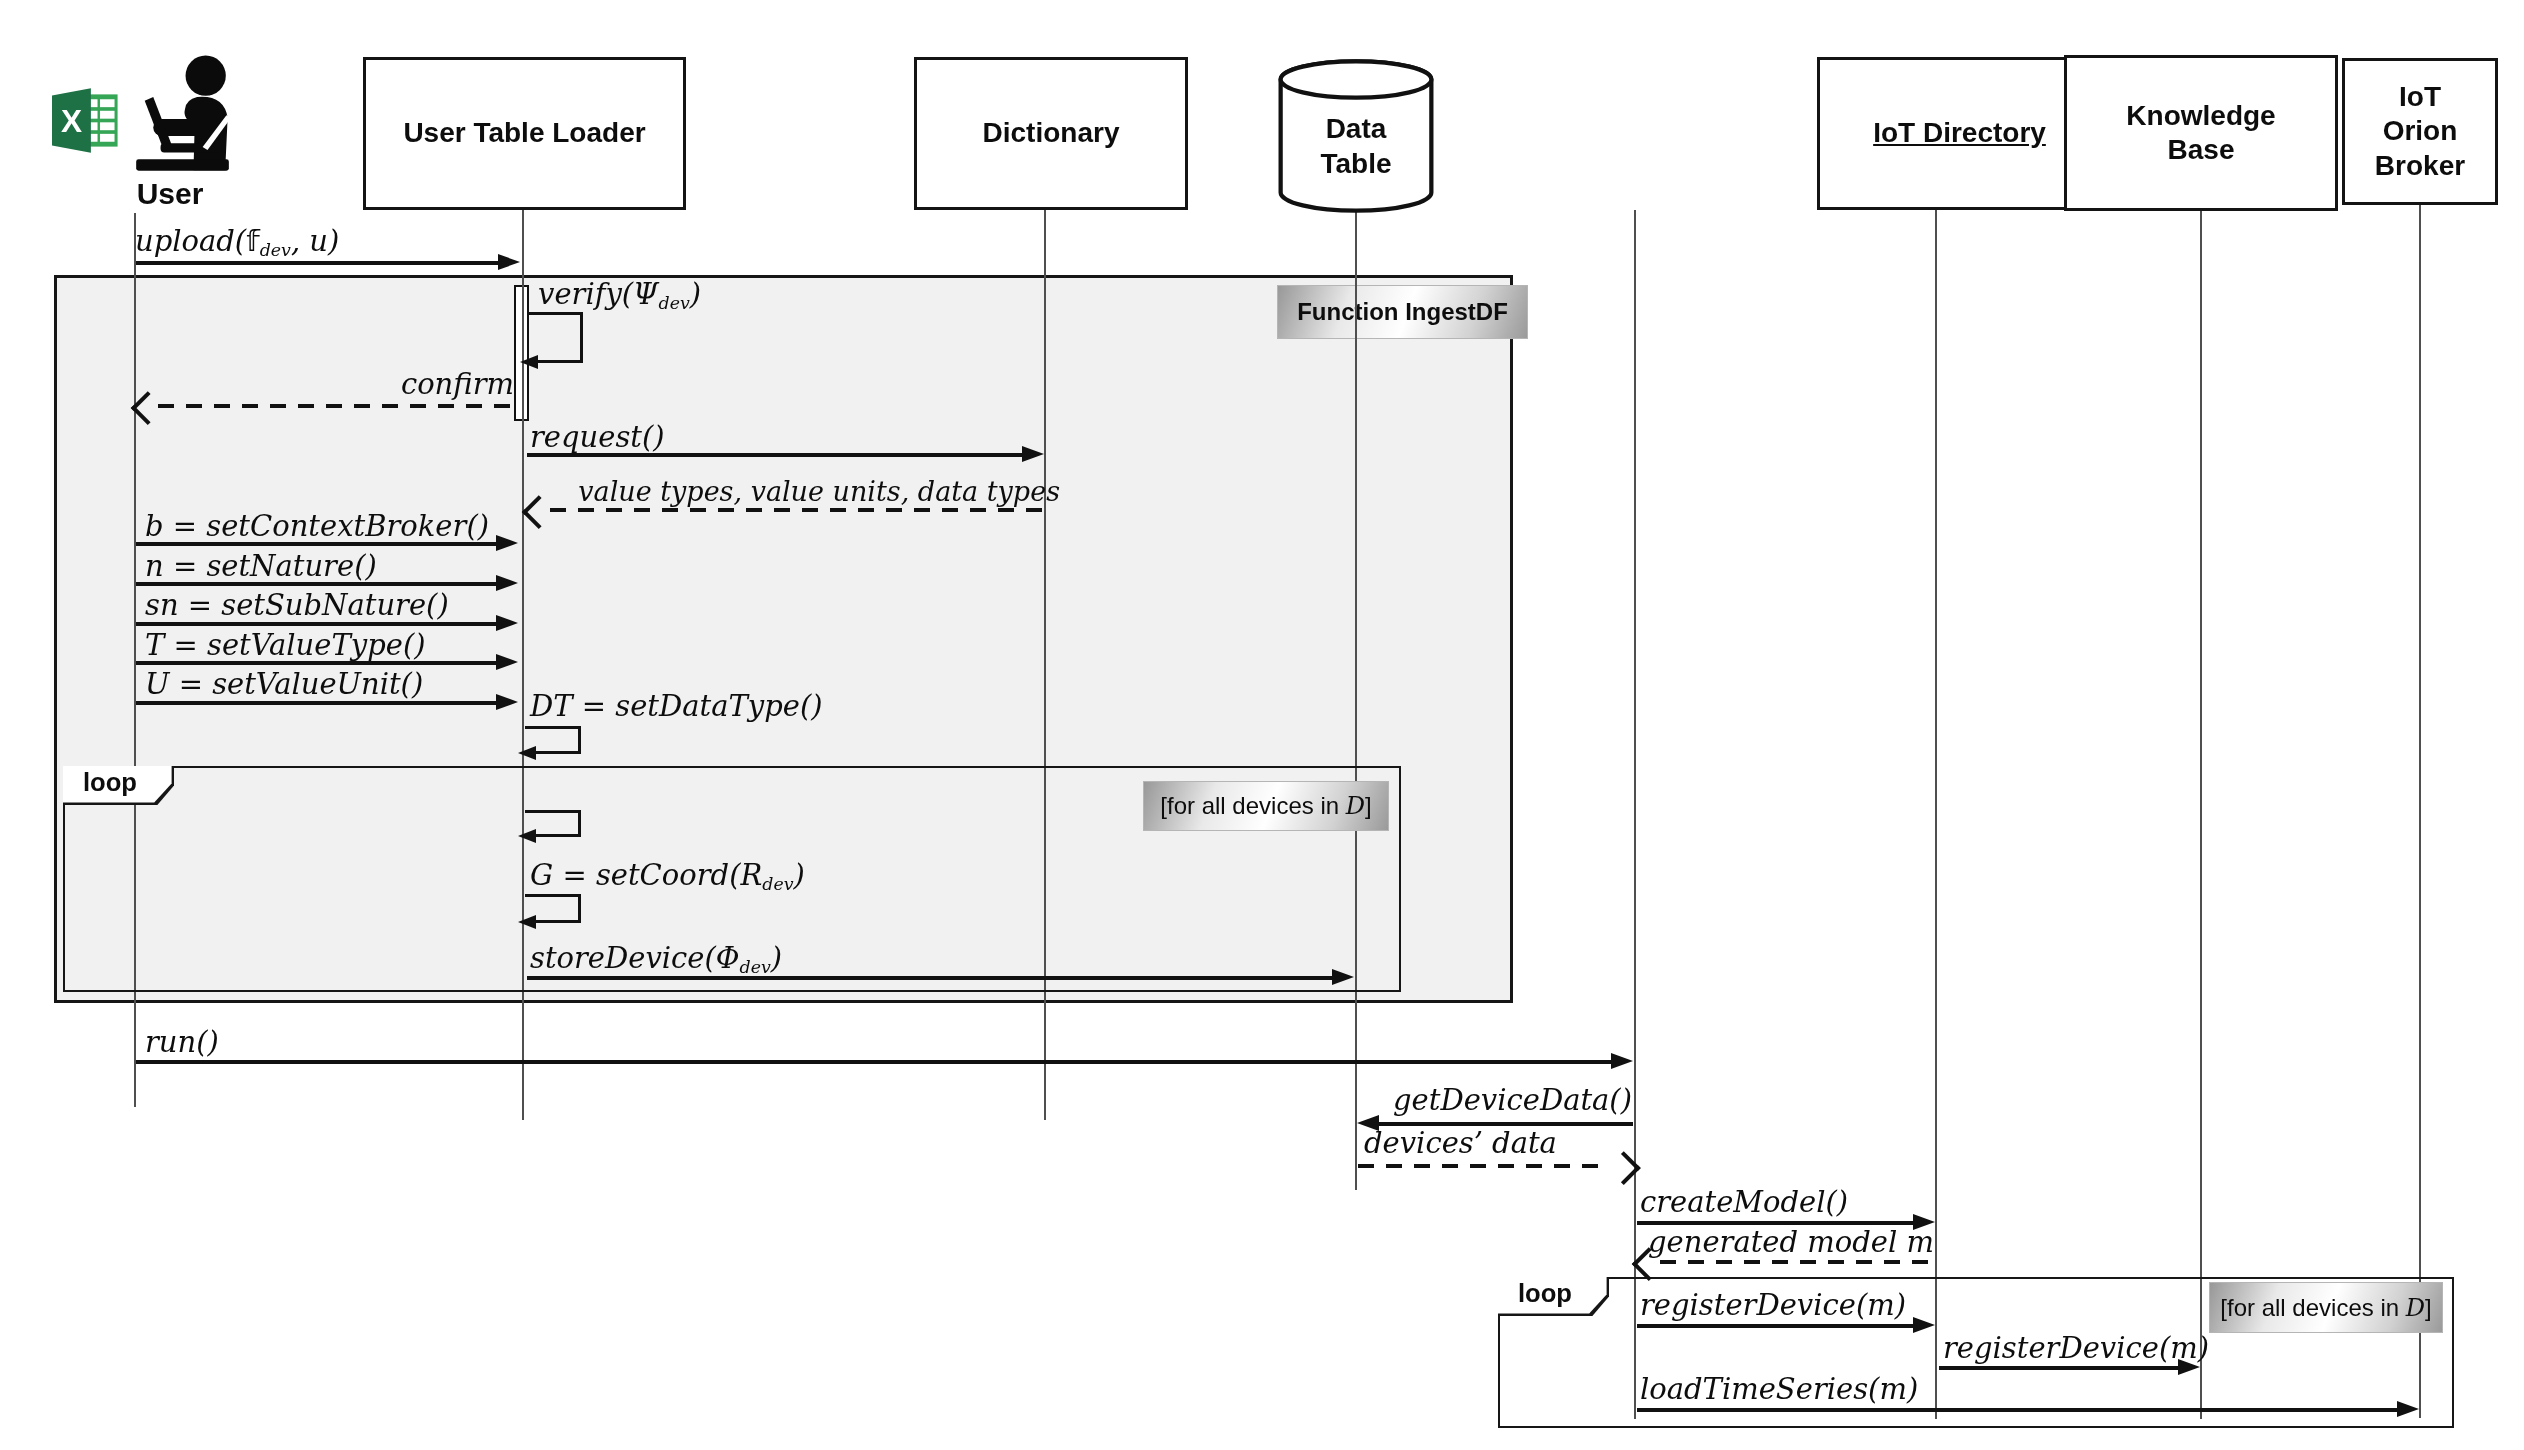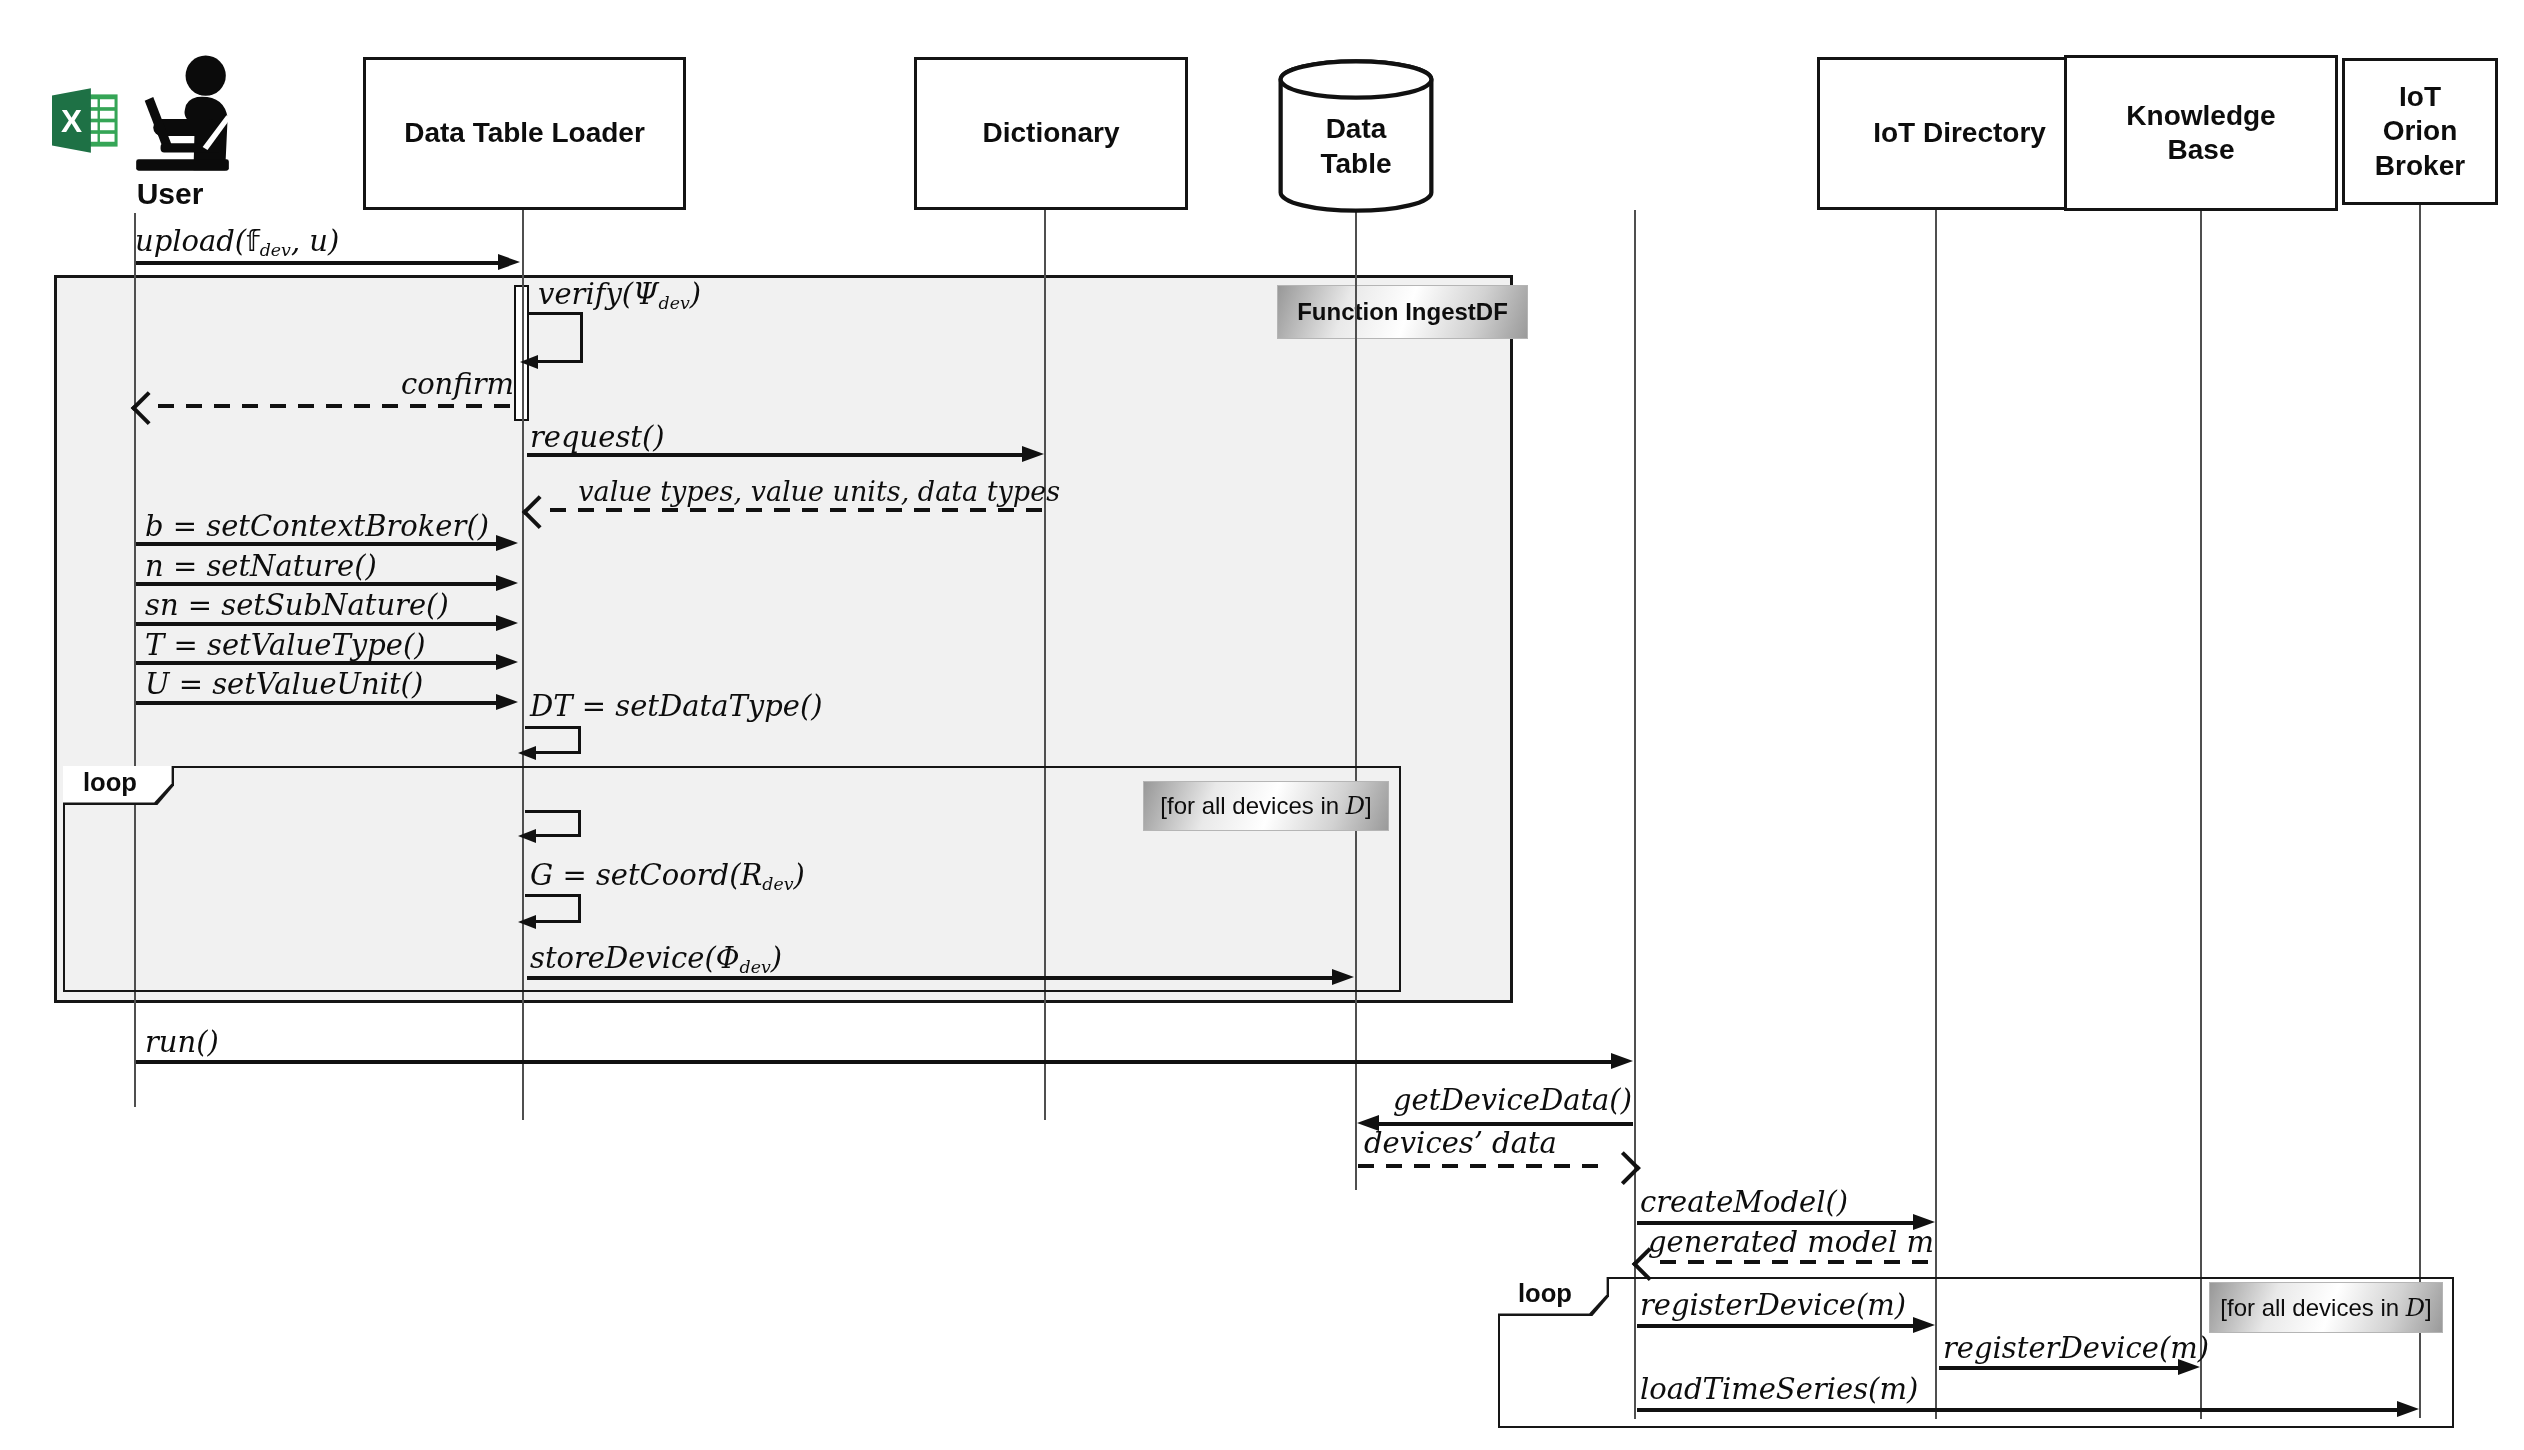--- a/index.html
+++ b/index.html
@@ -108,37 +108,37 @@
       <rect x="78" y="158" width="100" height="15" rx="6"></rect>
       <rect x="38" y="184" width="152" height="19" rx="4"></rect>
       <path d="M186,112 l7,5 -38,52 -8,-5 z" fill="#ffffff"></path>
     </svg>
   </div>
   <div class="user-label" style="left:97px;top:177px;width:146px;">
     <span>User</span>
   </div>
 
   <div class="pbox" style="left:363px;top:57px;width:323px;height:153px;">
-    <div class="inner">Data Table Loader</div>
+    <div class="inner">User Table Loader</div>
   </div>
   <div class="pbox" style="left:914px;top:57px;width:274px;height:153px;">
     <div class="inner">Dictionary</div>
   </div>
 
   <div class="icon" style="left:1277px;top:56px;">
     <svg width="158" height="160" viewBox="0 0 260 262">
       <path d="M6,38 a124,30 0 0 1 248,0 v186 a124,30 0 0 1 -248,0 z" fill="#ffffff" stroke="#111" stroke-width="7"></path>
       <ellipse cx="130" cy="38" rx="124" ry="30" fill="#ffffff" stroke="#111" stroke-width="7"></ellipse>
     </svg>
   </div>
   <div class="cyl-label" style="left:1277px;top:91px;width:158px;height:110px;">
     <div style="width:91px;">Data Table</div>
   </div>
 
-  <div class="pbox" style="left:1817px;top:57px;width:285px;height:153px;">
+  <div class="pbox" style="left:1817px;top:57px;width:285px;height:153px;text-decoration:underline;">
     <div class="inner">IoT Directory</div>
   </div>
   <div class="pbox" style="left:2064px;top:55px;width:274px;height:156px;">
     <div class="inner" style="max-width:183px;">Knowledge Base</div>
   </div>
   <div class="pbox" style="left:2342px;top:58px;width:156px;height:147px;">
     <div class="inner" style="max-width:104px;">IoT Orion Broker</div>
   </div>
 
   <div class="activation" style="left:514px;top:285px;height:136px;"></div>

